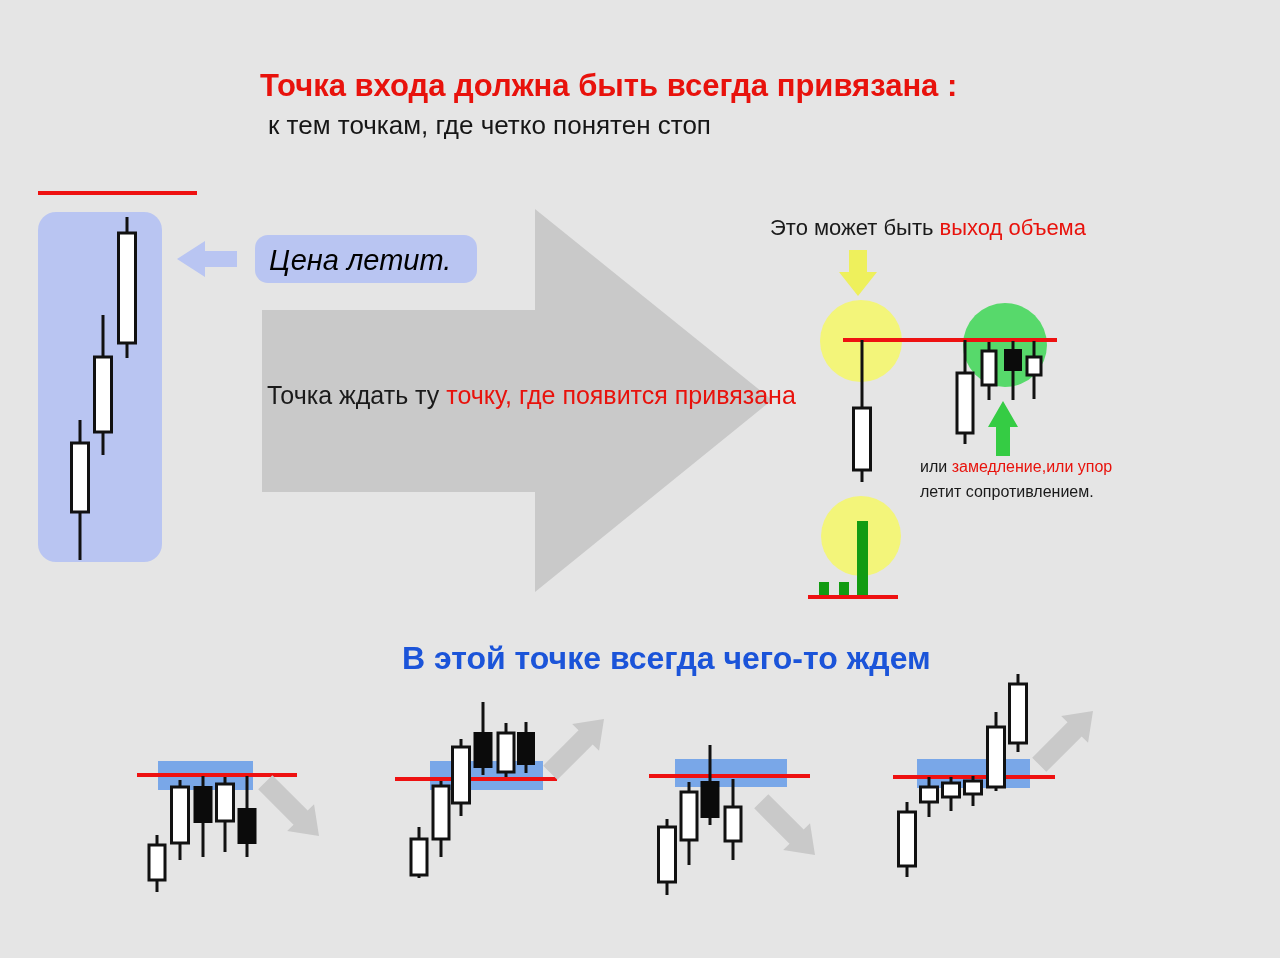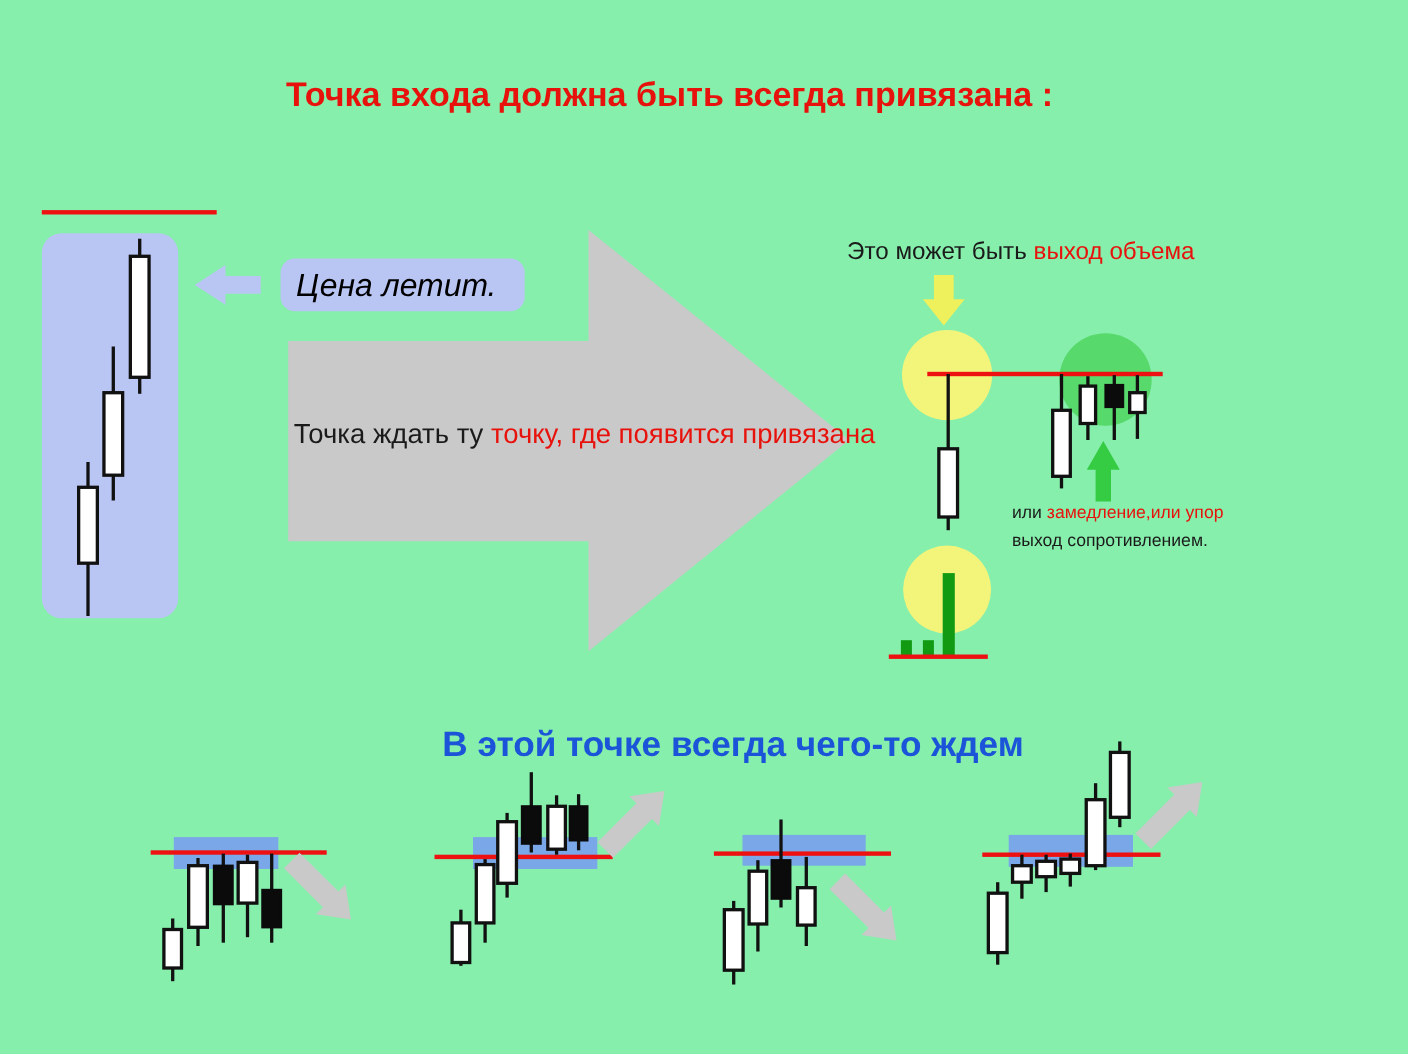--- a/index.html
+++ b/index.html
@@ -1,16 +1,16 @@
 <!DOCTYPE html>
 <html><head>
 <meta charset="utf-8">
 <style>
   html,body{margin:0;padding:0;background:#ffffff;}
-  .slide{position:relative;width:1280px;height:958px;background:#86efac;overflow:hidden;
+  .slide{position:relative;width:1280px;height:958px;background:#e5e5e5;overflow:hidden;
          font-family:"Liberation Sans", sans-serif;}
   .gfx{position:absolute;left:0;top:0;}
 
   
   .redline{fill:#ee1111;}
   .gray-arrow{fill:#c9c9c9;}
   .panel-blue{fill:#b9c5f2;}
   .zone-blue{fill:#79a7e8;}
   .circ-yellow{fill:#f3f57a;}
   .arrow-yellow{fill:#eef05c;}
@@ -24,21 +24,21 @@
   
   .txt{position:absolute;white-space:nowrap;}
   .title{left:260px;top:68px;font-size:31px;font-weight:bold;color:#e8120c;}
   .subtitle{left:268px;top:110px;font-size:26px;color:#161616;}
   .price-label{left:255px;top:235px;width:222px;height:48px;background:#b9c5f2;
                border-radius:13px;font-style:italic;font-size:29px;line-height:50px;
                padding-left:14px;color:#000;box-sizing:border-box;}
   .arrow-text{left:267px;top:381px;font-size:25px;color:#1a1a1a;}
   .annotation{left:770px;top:215px;font-size:22px;color:#1a1a1a;}
   .note{left:920px;top:454px;font-size:16px;line-height:25px;color:#1a1a1a;white-space:normal;width:270px;}
-  .bottom-heading{left:402px;top:658px;font-size:32px;font-weight:bold;color:#1b54d9;}
+  .bottom-heading{left:402px;top:640px;font-size:32px;font-weight:bold;color:#1b54d9;}
   .red-text{color:#e8120c;}
 </style>
 </head>
 <body>
 
 <div class="slide">
 
   <svg class="gfx" width="1280" height="958" viewBox="0 0 1280 958">
 
     <polygon class="gray-arrow" points="262,310 535,310 535,209 772,400 535,592 535,492 262,492"></polygon>
@@ -151,30 +151,31 @@
         <rect x="987.5" y="727" width="17" height="60" class="body-w"></rect>
         <line x1="1018" y1="674" x2="1018" y2="752" class="wick"></line>
         <rect x="1009.5" y="684" width="17" height="59" class="body-w"></rect>
       </g>
     <g transform="translate(1093,711) rotate(-45)">
       <polygon class="gray-arrow" points="0,0 -26,-19 -26,-10 -76,-10 -76,10 -26,10 -26,19"></polygon>
     </g>
   </svg>
 
   <div class="txt title">Точка входа должна быть всегда привязана :</div>
+  <div class="txt subtitle">к тем точкам, где четко понятен стоп</div>
 
   <div class="txt price-label">Цена летит.</div>
 
   <div class="txt arrow-text">
     <span>Точка ждать ту </span><span class="red-text">точку, где появится привязана</span>
   </div>
 
   <div class="txt annotation">
     <span>Это может быть </span><span class="red-text">выход объема</span>
   </div>
 
   <div class="txt note">
     <span>или </span><span class="red-text">замедление,или упор</span><br>
-    <span>выход сопротивлением.</span>
+    <span>летит сопротивлением.</span>
   </div>
 
   <div class="txt bottom-heading">В этой точке всегда чего-то ждем</div>
 </div>
 
 </body></html>

